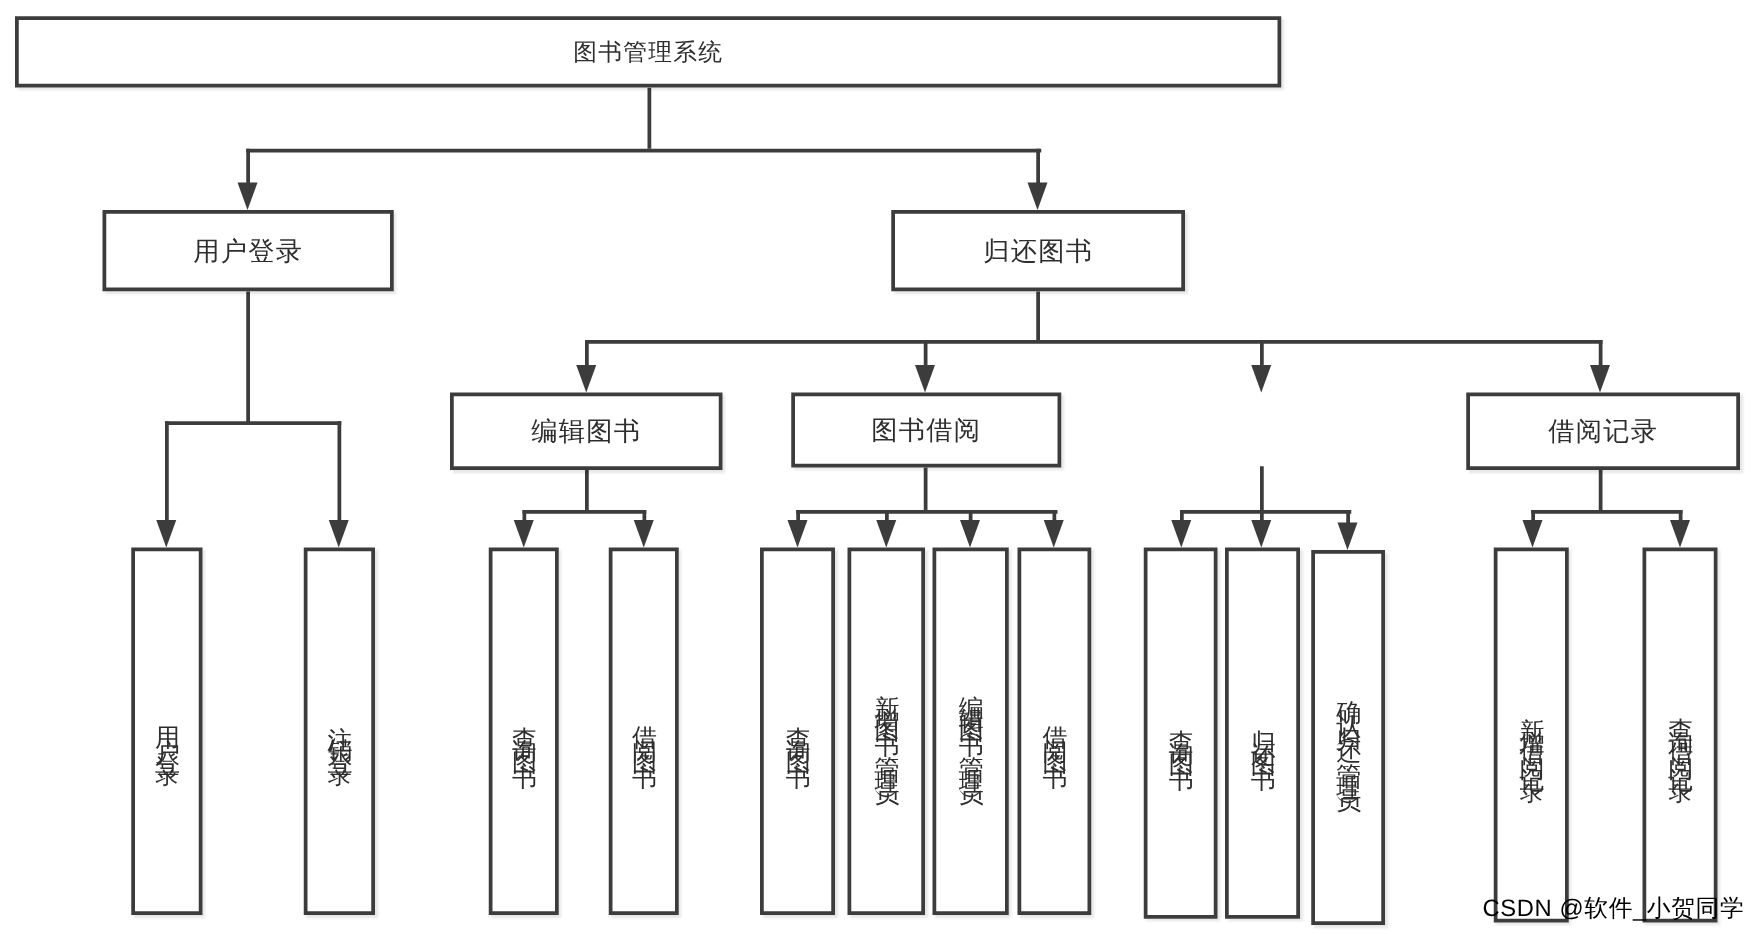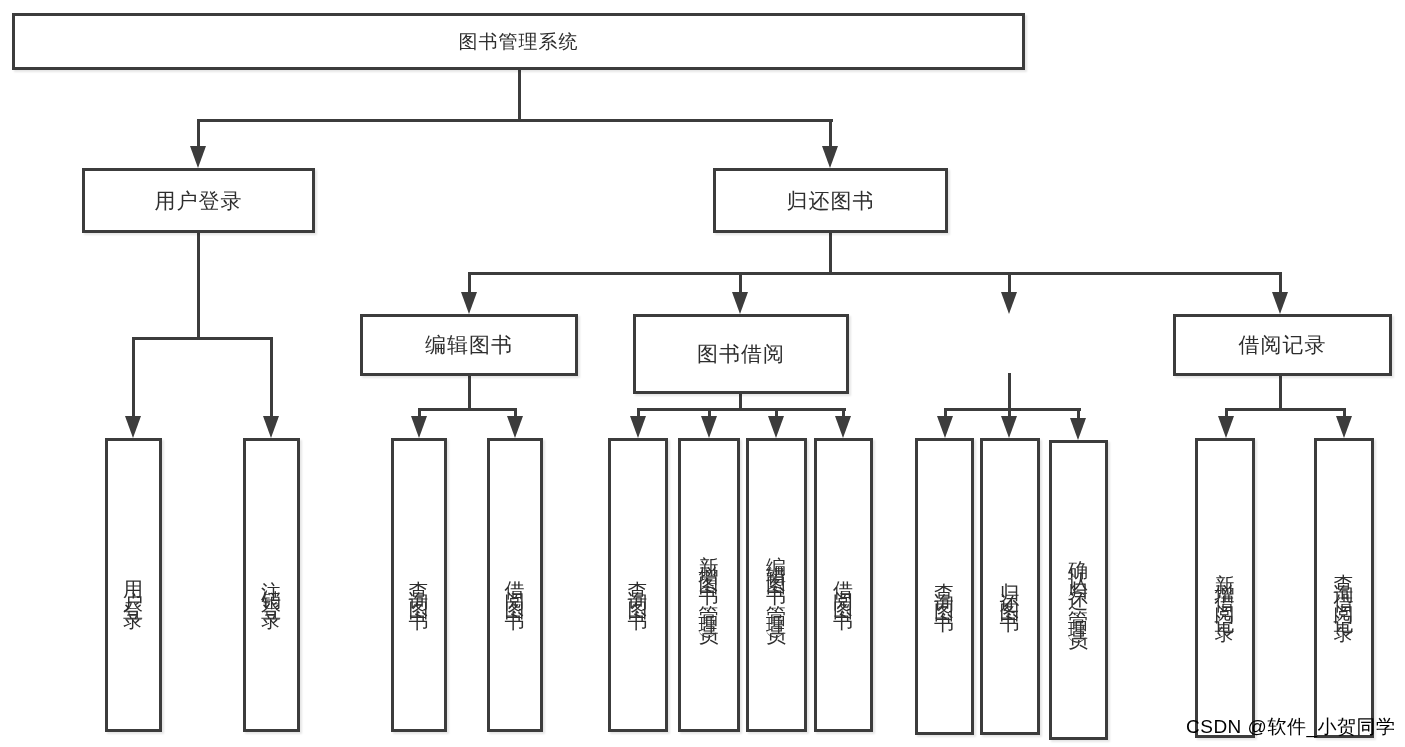--- a/index.html
+++ b/index.html
@@ -134,21 +134,21 @@
   <div class="node" style="left:82px;top:168px;width:233px;height:65px;">
     <span>用户登录</span>
   </div>
   <div class="node" style="left:713px;top:168px;width:235px;height:65px;">
     <span>归还图书</span>
   </div>
 
   <div class="node" style="left:360px;top:314px;width:218px;height:62px;">
     <span>编辑图书</span>
   </div>
-  <div class="node" style="left:633px;top:314px;width:216px;height:80px;font-family:Liberation Mono, monospace;">
+  <div class="node" style="left:633px;top:314px;width:216px;height:60px;font-family:Liberation Mono, monospace;">
     <span>图书借阅</span>
   </div>
   <div class="node" style="left:1173px;top:314px;width:219px;height:62px;">
     <span>借阅记录</span>
   </div>
 
   <div class="leaf" style="left:105px;top:438px;width:57px;height:294px;">
     <span>用户登录</span>
   </div>
   <div class="leaf" style="left:243px;top:438px;width:57px;height:294px;">

